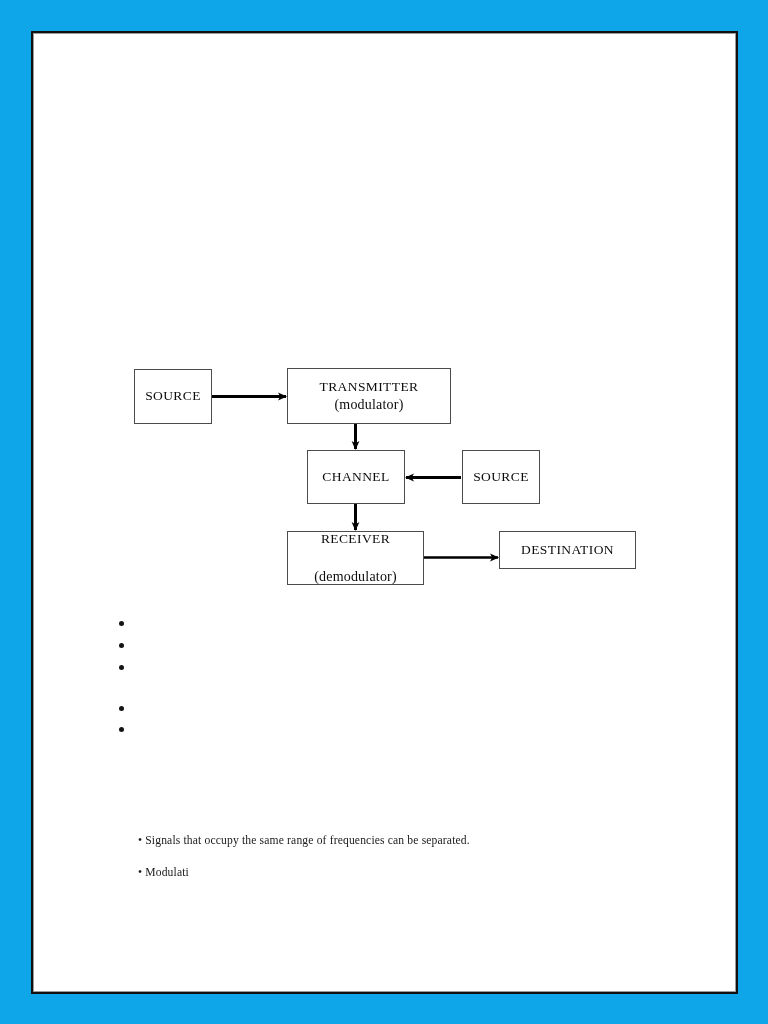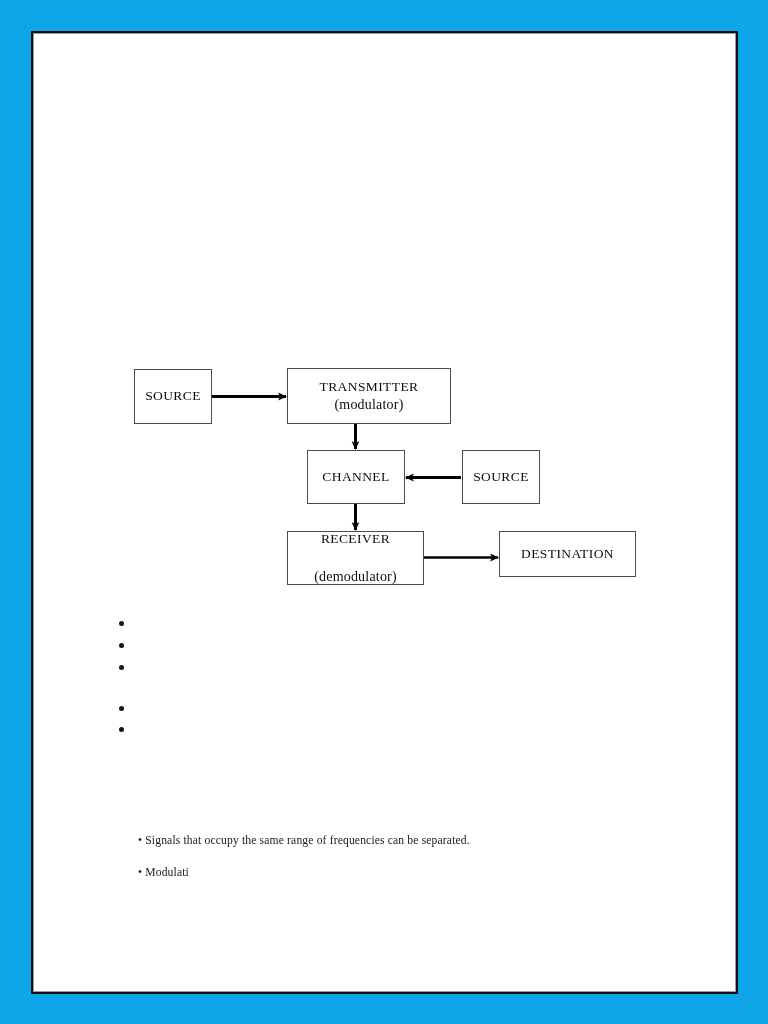--- a/index.html
+++ b/index.html
@@ -69,21 +69,21 @@
   .node .sub {
     font-size: 14px;
     letter-spacing: 0.2px;
   }
 
   #node-source      { left: 134px; top: 369px; width: 78px;  height: 55px; }
   #node-transmitter { left: 287px; top: 368px; width: 164px; height: 56px; }
   #node-channel     { left: 307px; top: 450px; width: 98px;  height: 54px; }
   #node-noise       { left: 462px; top: 450px; width: 78px;  height: 54px; }
   #node-receiver    { left: 287px; top: 531px; width: 137px; height: 54px; gap: 20px; }
-  #node-destination { left: 499px; top: 531px; width: 137px; height: 46px; }
+  #node-destination { left: 499px; top: 531px; width: 137px; height: 38px; }
 
   #arrows {
     position: absolute;
     left: 0; top: 0;
     width: 768px; height: 1024px;
     pointer-events: none;
   }
 
   
   .empty-bullet {

